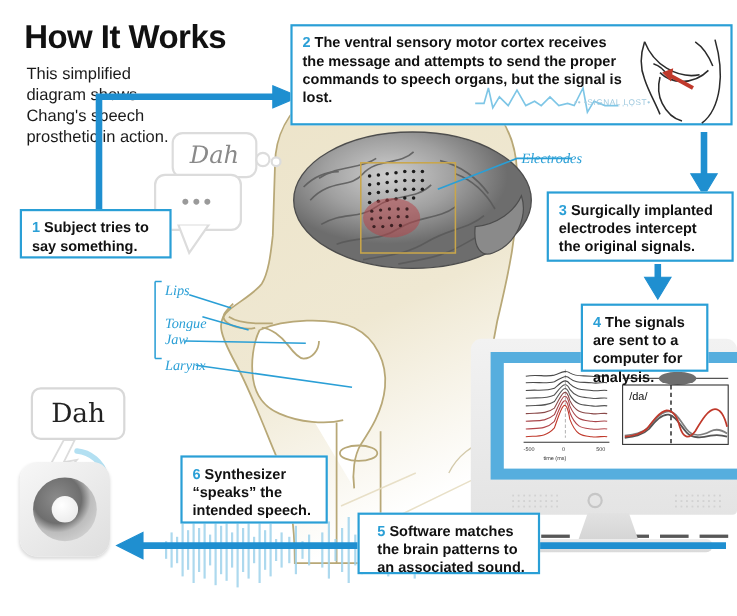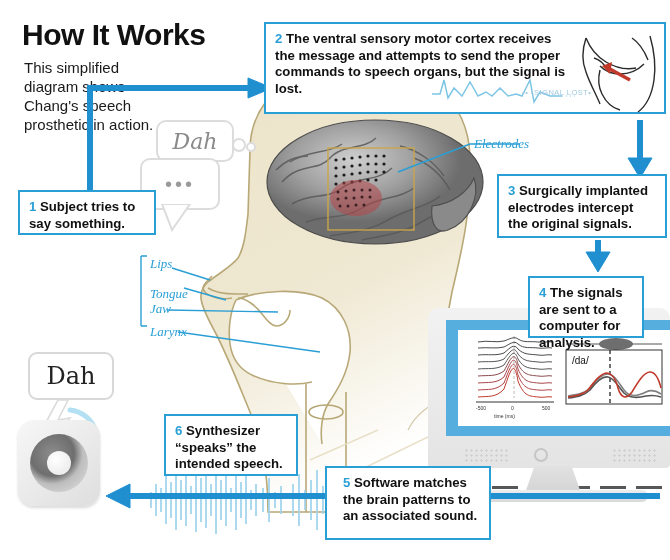--- a/index.html
+++ b/index.html
@@ -33,21 +33,21 @@
     line-height: 16.5px;
     font-weight: bold;
     color: #111;
     z-index: 30;
   }
   .callout .num { color: #2a9fd6; font-weight: bold; }
 
   #callout2 { left: 264px; top: 22px; width: 402px; height: 92px; padding-right: 90px; }
   #callout3 { left: 497px; top: 174px; width: 170px; height: 64px; }
   #callout4 { left: 528px; top: 276px; width: 116px; height: 62px; }
-  #callout5 { left: 325px; top: 466px; width: 166px; height: 74px; padding-left: 16px; }
+  #callout5 { left: 325px; top: 466px; width: 166px; height: 56px; padding-left: 16px; }
   #callout6 { left: 120px; top: 414px; width: 134px; height: 62px; margin-left: 44px; }
   #callout1 { left: 18px; top: 190px; width: 138px; height: 45px; }
   svg.layer { position: absolute; left:0; top:0; width: 670px; height: 560px; z-index: 10; pointer-events: none; }
   svg.layer-top { z-index: 28; }
 
   
   .ital-label {
     position: absolute;
     font-family: Liberation Serif, serif;
     font-style: italic;

